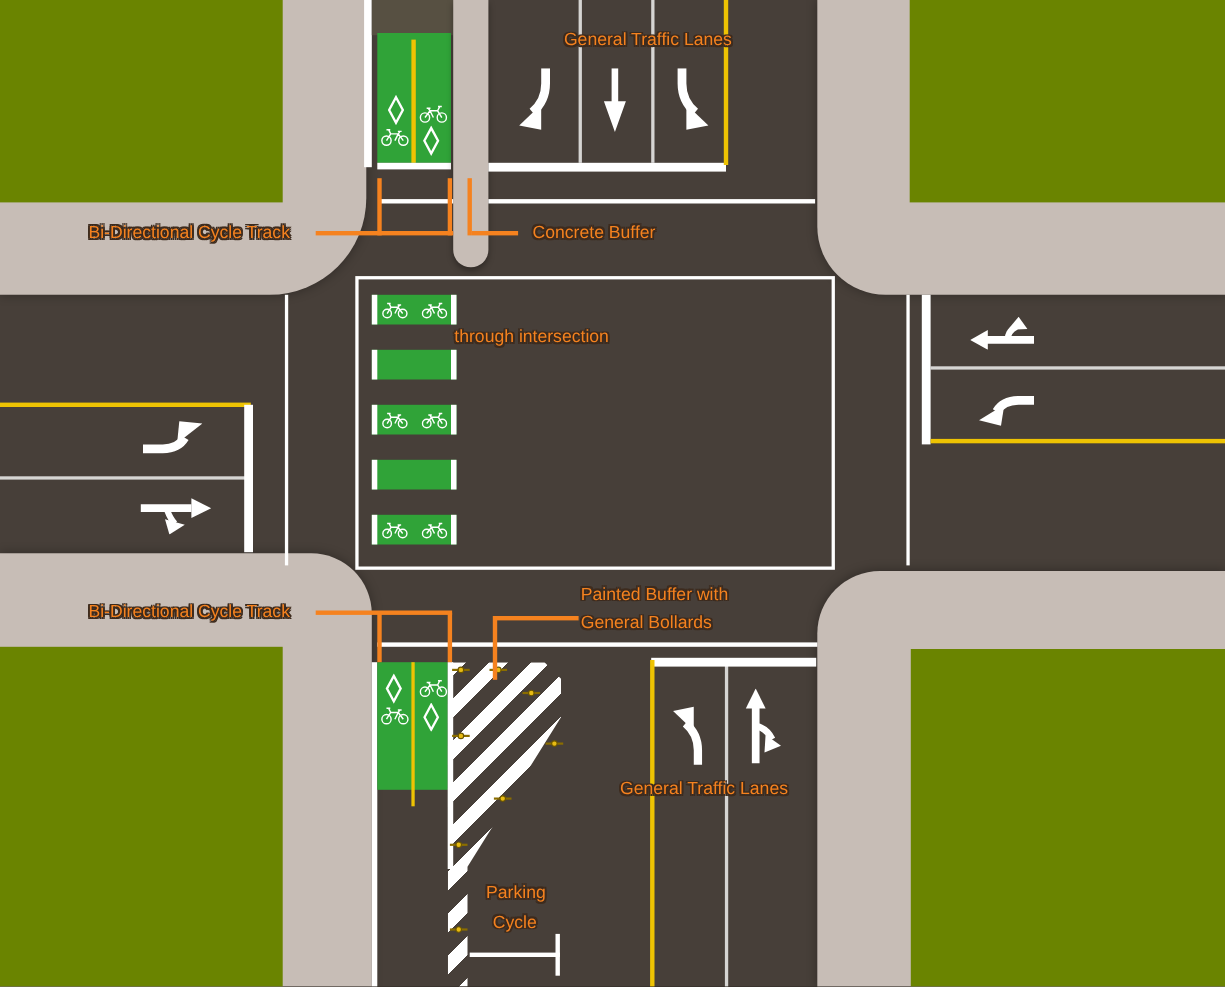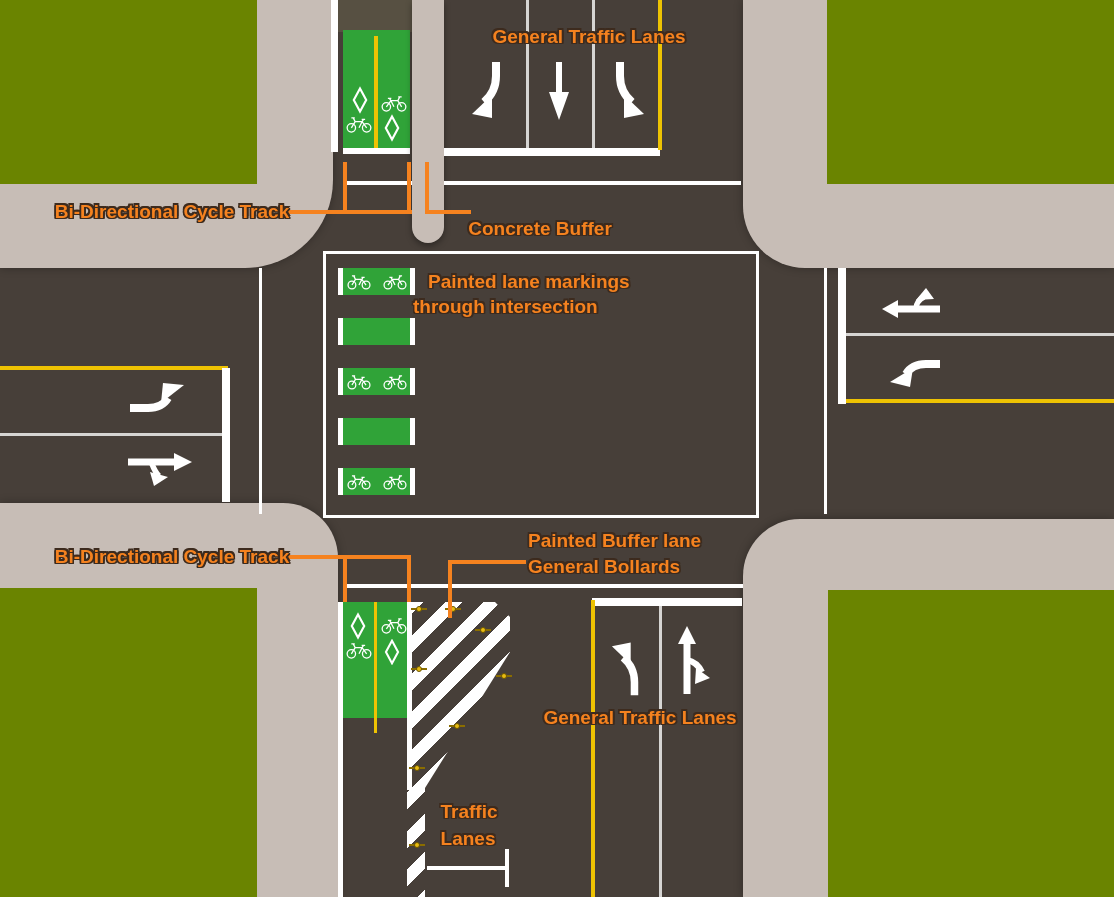--- a/index.html
+++ b/index.html
@@ -11,21 +11,21 @@
   .abs{position:absolute;}
   .sw{position:absolute;background:var(--sidewalk,#c7bdb6);box-shadow:0 0 10px rgba(0,0,0,.30);}
   .grass{position:absolute;background:var(--grass,#6a8400);}
   .wline{position:absolute;background:var(--marking-white,#ffffff);}
   .wline.soft{background:rgba(255,255,255,.78);}
   .yline{position:absolute;background:var(--lane-yellow,#eec303);}
   .gpaint{position:absolute;background:var(--bike-lane-green,#30a338);}
   .oline{position:absolute;background:var(--label-orange,#f5821f);}
   .lbl{
     position:absolute;color:var(--label-orange,#f5821f);
-    font-weight:bold;font-size:19px;line-height:1.1;white-space:nowrap;
+    font-weight:normal;font-size:16px;line-height:1.1;white-space:nowrap;
     text-shadow:
       -1.6px -1.6px 0 var(--label-outline,#3d2b1e), 1.6px -1.6px 0 var(--label-outline,#3d2b1e),
       -1.6px  1.6px 0 var(--label-outline,#3d2b1e), 1.6px  1.6px 0 var(--label-outline,#3d2b1e),
       -1.6px 0 0 var(--label-outline,#3d2b1e), 1.6px 0 0 var(--label-outline,#3d2b1e),
       0 -1.6px 0 var(--label-outline,#3d2b1e), 0 1.6px 0 var(--label-outline,#3d2b1e);
   }
   .lbl.cc{transform:translate(-50%,-50%);text-align:center;}
   .lbl.lc{transform:translateY(-50%);}
   .pill{
     position:absolute;background:var(--sidewalk,#c7bdb6);
@@ -286,23 +286,22 @@
   <div class="oline" style="left:425px;top:162px;width:4px;height:52px;"></div>
   <div class="oline" style="left:429px;top:210px;width:42px;height:4px;"></div>
   <div class="oline" style="left:287px;top:555px;width:124px;height:4px;"></div>
   <div class="oline" style="left:343px;top:557px;width:4px;height:45px;"></div>
   <div class="oline" style="left:407px;top:557px;width:4px;height:45px;"></div>
   <div class="oline" style="left:450px;top:560px;width:76px;height:4px;"></div>
   <div class="oline" style="left:448px;top:560px;width:4px;height:58px;"></div>
 
   <div class="lbl cc" style="left:589px;top:37px;">General Traffic Lanes</div>
   <div class="lbl cc" style="left:172px;top:212px;">Bi-Directional Cycle Track</div>
-  <div class="lbl cc" style="left:540px;top:229px;">Concrete Buffer</div>
-  <div class="lbl lc" style="left:428px;top:282px;">Painted lane markings</div>
+  <div class="lbl cc" style="left:540px;top:212px;">Concrete Buffer</div>
   <div class="lbl lc" style="left:413px;top:307px;">through intersection</div>
   <div class="lbl cc" style="left:172px;top:557px;">Bi-Directional Cycle Track</div>
-  <div class="lbl lc" style="left:528px;top:541px;">Painted Buffer lane</div>
+  <div class="lbl lc" style="left:528px;top:541px;">Painted Buffer with</div>
   <div class="lbl lc" style="left:528px;top:567px;">General Bollards</div>
   <div class="lbl cc" style="left:640px;top:718px;">General Traffic Lanes</div>
-  <div class="lbl cc" style="left:469px;top:812px;">Traffic</div>
-  <div class="lbl cc" style="left:468px;top:839px;">Lanes</div>
+  <div class="lbl cc" style="left:469px;top:812px;">Parking</div>
+  <div class="lbl cc" style="left:468px;top:839px;">Cycle</div>
 
 </div>
 
 </body></html>

